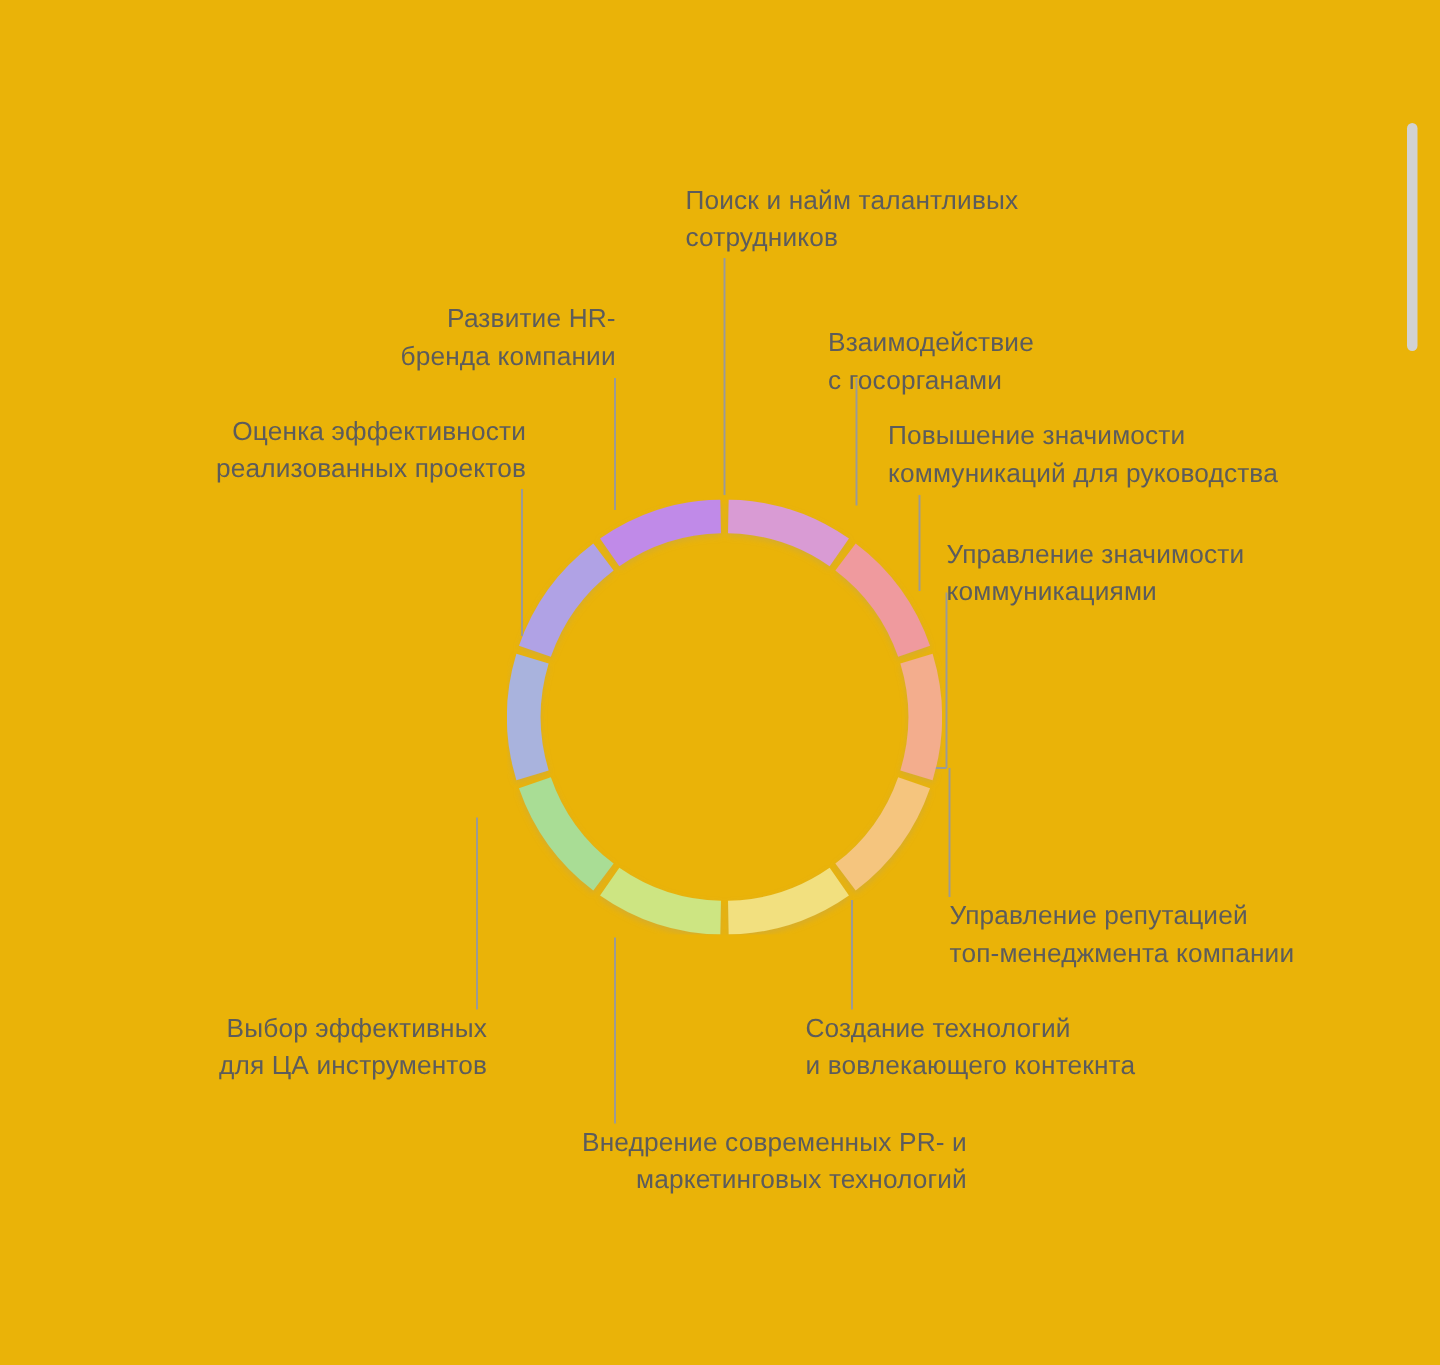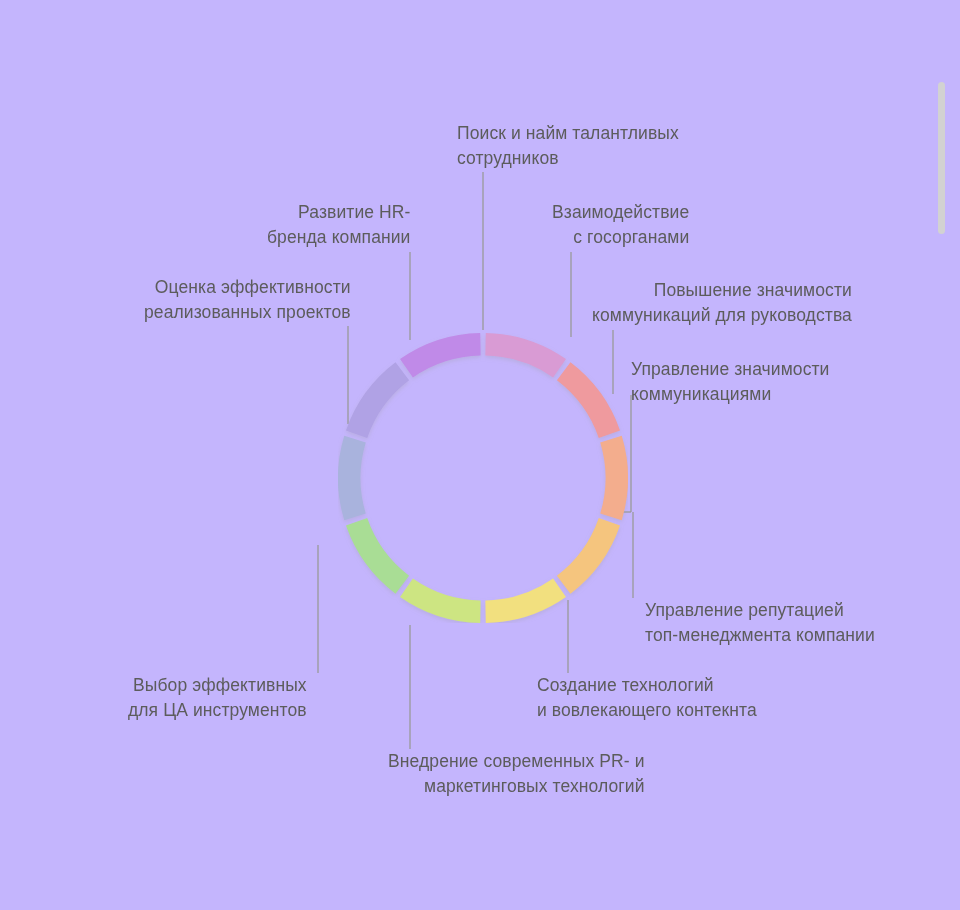--- a/index.html
+++ b/index.html
@@ -9,21 +9,21 @@
     background: #ffffff;
   }
   body {
     font-family: "Liberation Sans", sans-serif;
     -webkit-font-smoothing: antialiased;
   }
   #canvas {
     position: relative;
     width: 960px;
     height: 910px;
-    background: #c4b5fd;
+    background: #eab308;
     overflow: hidden;
   }
 
   
   #ring-wrap {
     position: absolute;
     left: 338px;
     top: 333px;
     width: 290px;
     height: 290px;
@@ -107,33 +107,33 @@
           <path d="M 17.014222962494316 183.8850521711863 A 133.7625 133.7625 0 0 1 17.014222962494316 106.11494782881374" fill="none" stroke="#a9b3dd" stroke-width="22.47500000000001" stroke-linecap="butt"></path>
           <path d="M 18.601271137528286 101.23051578780762 A 133.7625 133.7625 0 0 1 64.31339153922167 38.31317972051538" fill="none" stroke="#b0a2e5" stroke-width="22.47500000000001" stroke-linecap="butt"></path>
           <path d="M 68.4683376032441 35.294434703434604 A 133.7625 133.7625 0 0 1 142.4321021110114 11.262150807328567" fill="none" stroke="#c08ae8" stroke-width="22.47500000000001" stroke-linecap="butt"></path>
         </g>
       </svg>
   </div>
 
   <div id="labels-layer">
       <div class="label right" style="left: 457px; top: 121px;">Поиск и найм талантливых
 сотрудников</div>
-      <div class="label right" style="left: 552px; top: 200px; text-align: right;">Взаимодействие
+      <div class="label right" style="left: 552px; top: 216px;">Взаимодействие
 с госорганами</div>
-      <div class="label right" style="left: 592px; top: 278px; text-align: right;">Повышение значимости
+      <div class="label right" style="left: 592px; top: 278px;">Повышение значимости
 коммуникаций для руководства</div>
       <div class="label right" style="left: 631px; top: 357px;">Управление значимости
 коммуникациями</div>
-      <div class="label right" style="left: 633px; top: 598px; margin-left: 12px;">Управление репутацией
+      <div class="label right" style="left: 633px; top: 598px;">Управление репутацией
 топ-менеджмента компании</div>
       <div class="label right" style="left: 537px; top: 673px;">Создание технологий
 и вовлекающего контекнта</div>
       <div class="label left" style="left: 388px; top: 749px;">Внедрение современных PR- и
 маркетинговых технологий</div>
-      <div class="label left" style="left: 128px; top: 673px;">Выбор эффективных
+      <div class="label left" style="left: 146px; top: 673px;">Выбор эффективных
 для ЦА инструментов</div>
       <div class="label left" style="left: 144px; top: 275px;">Оценка эффективности
 реализованных проектов</div>
       <div class="label left" style="left: 267px; top: 200px;">Развитие HR-
 бренда компании</div>
     </div>
 
   <div id="scrollbar-track">
     <div id="scrollbar-thumb"></div>
   </div>

